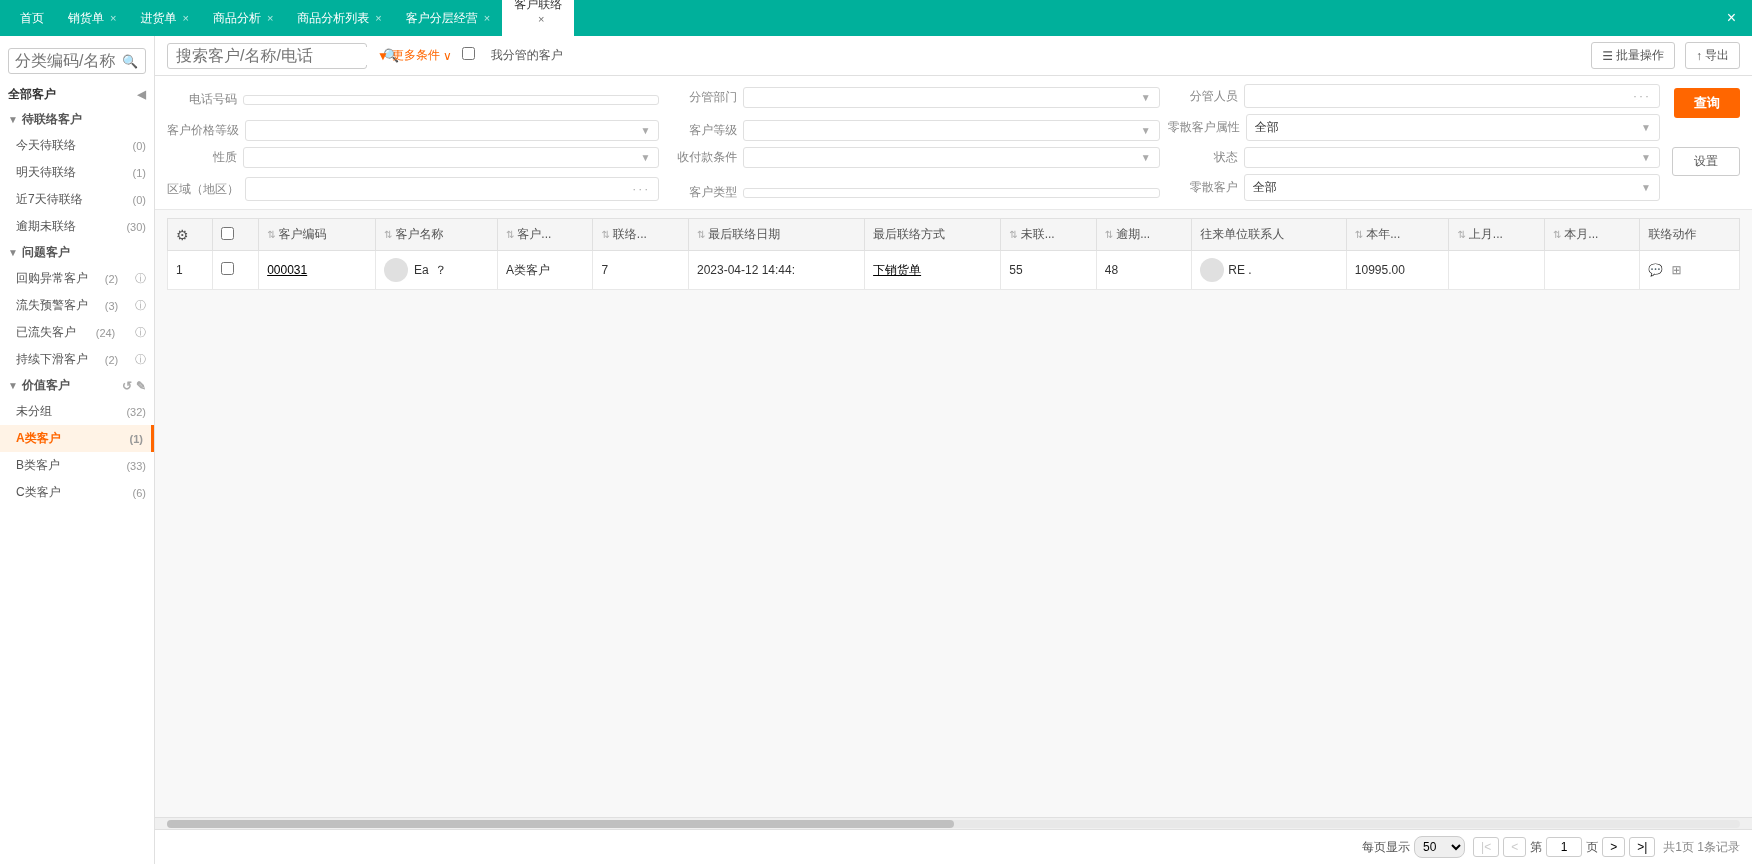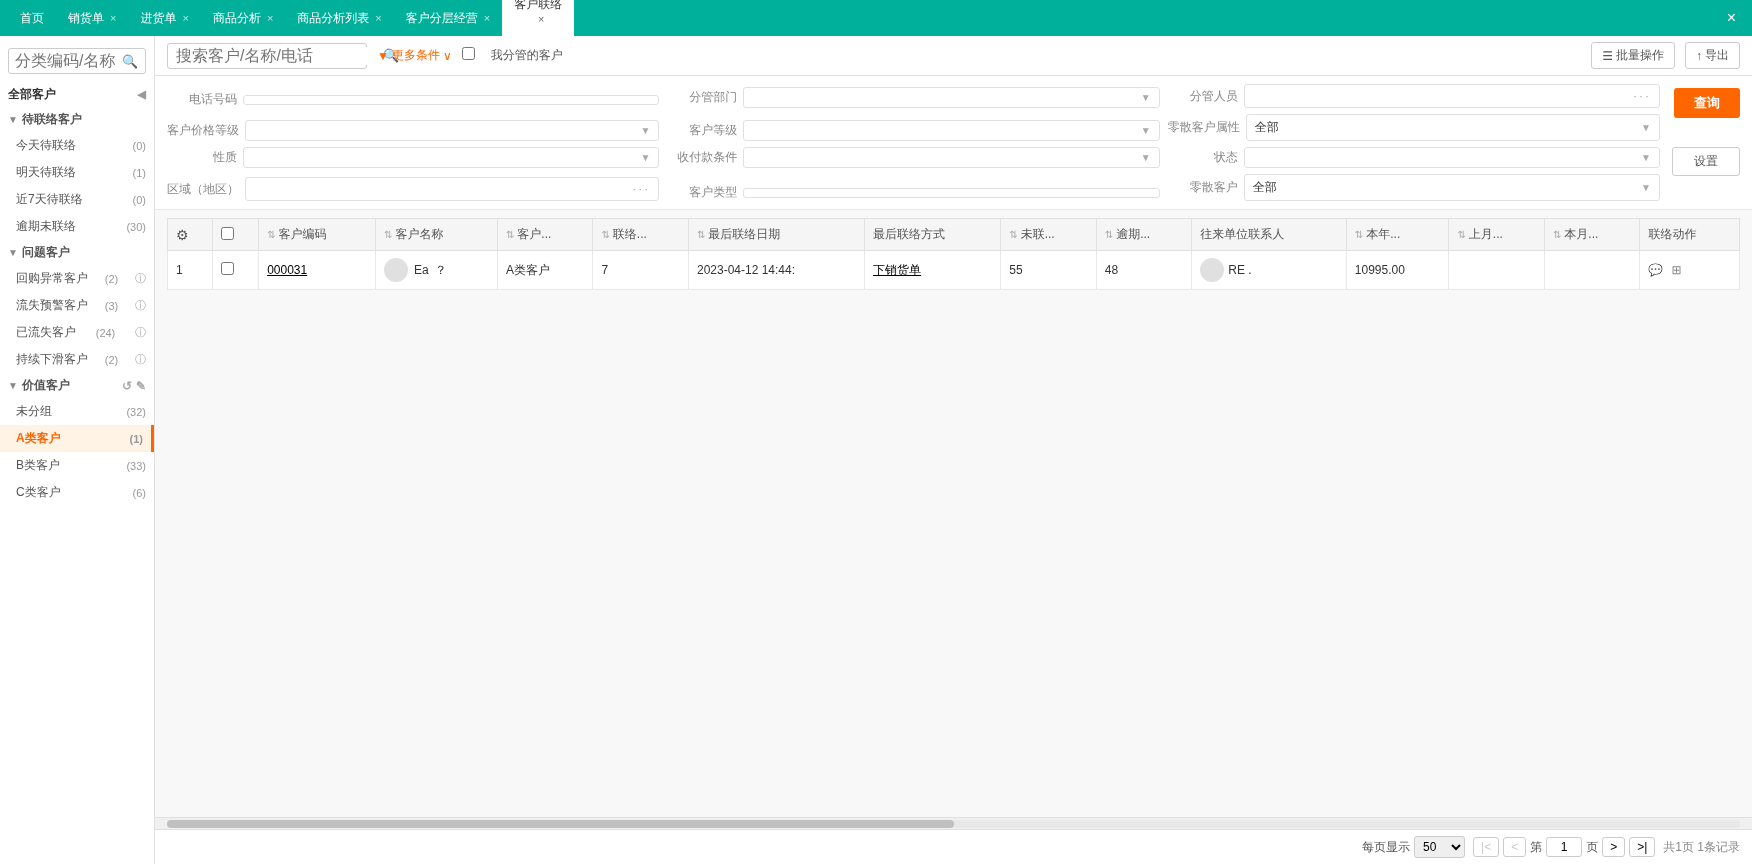--- a/index.html
+++ b/index.html
@@ -157,21 +157,21 @@
     }
     .link-cell { color: #000000; cursor: pointer; text-decoration: underline; }
 
     
     .bottom-bar {
       display: flex; align-items: center; justify-content: flex-end;
       padding: 6px 12px; background: #fff; border-top: 1px solid #e0e0e0;
       gap: 8px;
     }
     .bottom-bar .per-page { display: flex; align-items: center; gap: 4px; color: #555; }
-    .per-page select { border: 1px solid #ccc; border-radius: 3px; padding: 2px 4px; font-size: 12px; }
+    .per-page select { border: 1px solid #ccc; border-radius: 8px; padding: 2px 4px; font-size: 12px; }
     .pagination { display: flex; align-items: center; gap: 4px; color: #555; }
     .pagination button {
       border: 1px solid #ccc; background: #fff; border-radius: 3px;
       padding: 2px 7px; cursor: pointer; font-size: 12px;
     }
     .pagination button:disabled { color: #ccc; cursor: default; }
     .pagination input {
       border: 1px solid #ccc; border-radius: 3px; padding: 2px 4px;
       width: 36px; text-align: center; font-size: 12px;
     }

